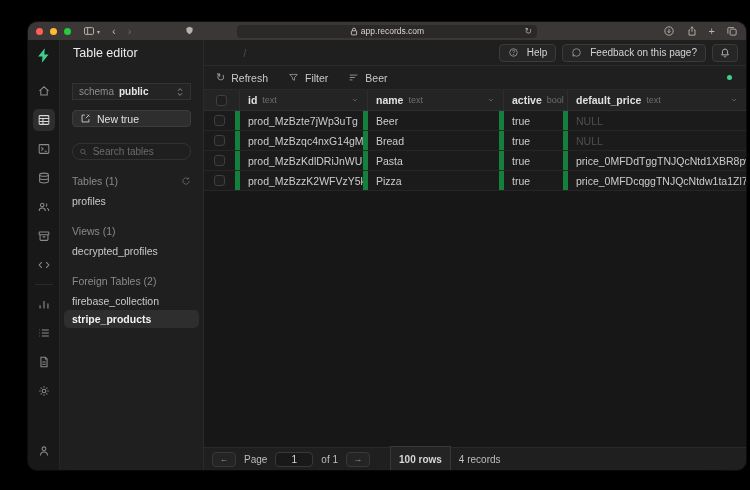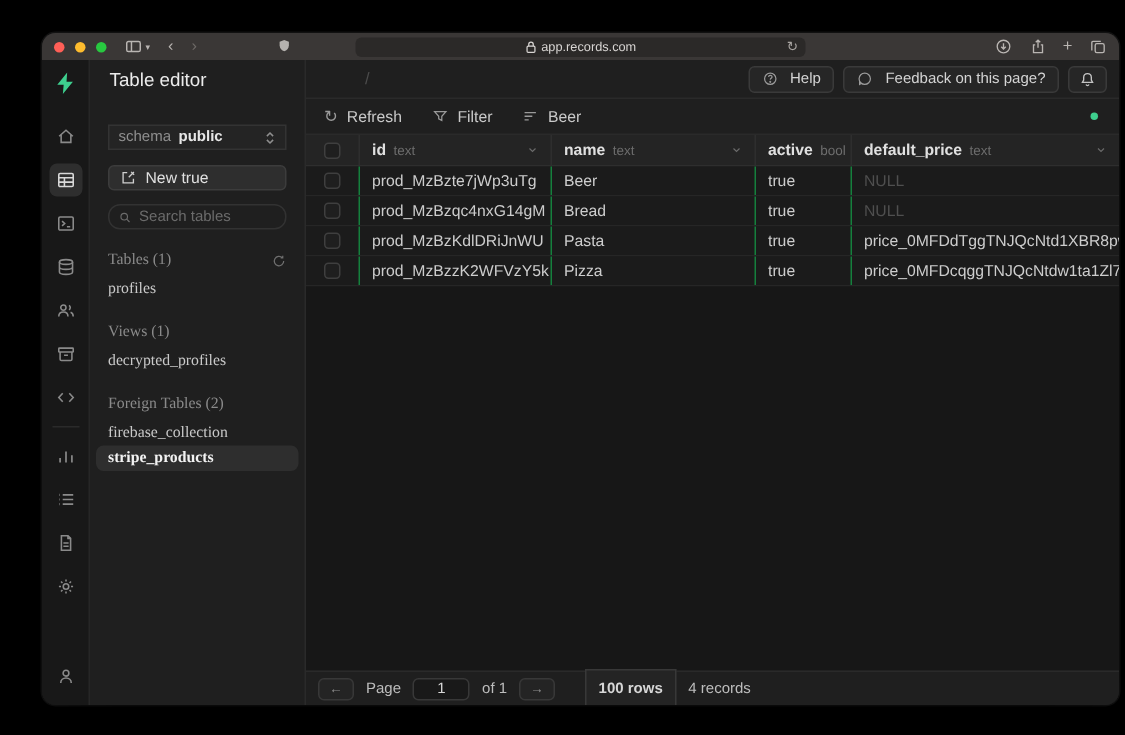--- a/index.html
+++ b/index.html
@@ -49,26 +49,26 @@
     color:#ececec; font-size:12.5px; font-weight:500; }
   .sb-body { padding:17px 12px 0; }
   .schema { display:flex; align-items:center; height:17px; border:1px solid #333;
     background:#242424; border-radius:0; padding:0 6px; gap:5px; font-size:10px; }
   .schema .lab { color:#8f8f8f; }
   .schema .val { color:#e6e6e6; font-weight:600; }
   .schema .sp { flex:1; }
   .btn-new { margin-top:10px; display:flex; align-items:center; gap:6px; height:17px;
     background:#2e2e2e; border:1px solid #3c3c3c; border-radius:4px; padding:0 7px;
     color:#e0e0e0; font-size:10.5px; font-weight:500; }
-  .search { margin-top:9px; display:flex; align-items:center; gap:5px; height:17px;
+  .search { margin-top:16px; display:flex; align-items:center; gap:5px; height:17px;
     border:1px solid #323232; border-radius:8px; padding:0 6px; }
   .search input { border:none; background:transparent; outline:none; width:100%;
     color:#cfcfcf; font-size:10px; font-family:"Liberation Sans", sans-serif; }
   .search input::placeholder { color:#6b6b6b; }
-  .sb-section { margin-top:15px;font-family:Liberation Serif, serif; }
+  .sb-section { margin-top:15px; }
   .sb-label { display:flex; align-items:center; color:#8a8a8a; font-size:10.5px; }
   .sb-label .sp { flex:1; }
   .sb-items { margin-top:5px; }
   .sb-item { color:#c9c9c9; font-size:10.5px; padding:3px 8px; margin:0 -8px;
     border-radius:5px; }
   .sb-item.sel { background:#2e2e2e; color:#f2f2f2; font-weight:700; }
 
   
   .content { flex:1; display:flex; flex-direction:column; min-width:0; }
   .chead { height:26px; background:#1f1f1f; border-bottom:1px solid #2a2a2a;
@@ -92,21 +92,21 @@
   .thead { height:21px; background:#242424; display:flex;
     border-bottom:1px solid #2e2e2e; }
   .th { display:flex; align-items:center; padding:0 8px; gap:5px;
     border-right:1px solid #2e2e2e; }
   .th .cn { color:#e0e0e0; font-size:10.5px; font-weight:700; }
   .th .ct { color:#6d6d6d; font-size:9px; }
   .th .sp { flex:1; }
   .trow { height:20px; background:#1b1b1b; display:flex;
     border-bottom:1px solid #262626; }
   .cell { display:flex; align-items:center; padding:0 8px; font-size:10.5px;
-    color:#cdcdcd; border-right:1px solid #15803d; overflow:hidden;
+    color:#cdcdcd; border-right:5px solid #15803d; overflow:hidden;
     white-space:nowrap; }
   .cell.null { color:#4f4f4f; }
   .c-check { width:36px; justify-content:center; }
   .c-id { width:128px; } .c-name { width:136px; } .c-active { width:64px; }
   .c-price { flex:1; border-right:none; }
   .checkbox { width:11px; height:11px; border:1px solid #3f3f3f; border-radius:3px;
     background:#1f1f1f; }
   .tbody-rest { flex:1; background:#171717; }
 
   

